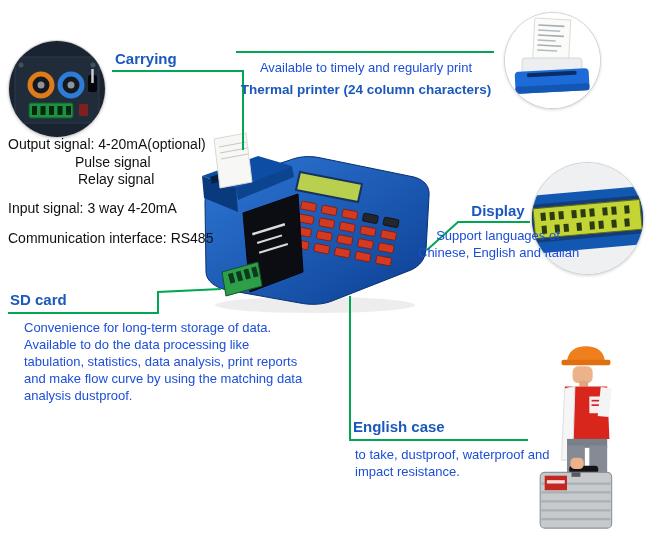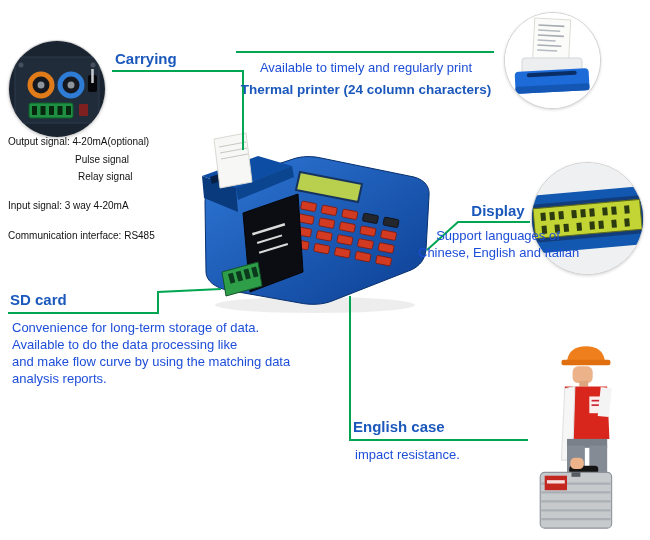--- a/index.html
+++ b/index.html
@@ -5,21 +5,21 @@
   html,body { margin:0; padding:0; background:#fff; }
   .stage {
     position:relative; width:650px; height:540px; background:#ffffff;
     font-family:"Liberation Sans", sans-serif; overflow:hidden;
   }
   .abs { position:absolute; }
   .title { color:#1b58bc; font-weight:700; font-size:15px; white-space:nowrap; }
   .title.small { font-size:13.5px; }
   .desc { font-size:13px; color:#1d4ed8; line-height:17px; }
   .desc div { white-space:nowrap; }
-  .spec { font-size:10px; color:#111; white-space:nowrap; }
+  .spec { font-size:14px; color:#111; white-space:nowrap; }
   .photo { border-radius:50%; overflow:hidden; border:1px solid #cfcfcf;
            box-shadow:0 1px 3px rgba(0,0,0,0.15); background:#fff; }
   .z2 { z-index:2; } .z3 { z-index:3; } .z4 { z-index:4; }
   .center { text-align:center; }
 </style>
 </head>
 <body>
 
 <div class="stage">
 
@@ -221,29 +221,31 @@
   <div class="abs spec z4" style="left:8px; top:200px;">Input signal: 3 way 4-20mA</div>
   <div class="abs spec z4" style="left:8px; top:230px;">Communication interface: RS485</div>
 
   <div class="abs title center z4" style="left:458px; top:202px; width:80px;">Display</div>
   <div class="abs desc center z4" style="left:418px; top:227px; width:160px;">
     <div>Support languages of</div>
     <div>Chinese, English and Italian</div>
   </div>
 
   <div class="abs title z4" style="left:10px; top:291px;">SD card</div>
-  <div class="abs desc z4" style="left:12px; top:319px; width:300px;">
+  <div class="abs desc z4" style="left:24px; top:319px; width:300px;">
     <div>Convenience for long-term storage of data.</div>
     <div>Available to do the data processing like</div>
+    <div>tabulation, statistics, data analysis, print reports</div>
     <div>and make flow curve by using the matching data</div>
-    <div>analysis reports.</div>
+    <div>analysis dustproof.</div>
   </div>
 
   <div class="abs title z4" style="left:353px; top:418px;">English case</div>
   <div class="abs desc z4" style="left:355px; top:446px; width:190px;">
+    <div>to take, dustproof, waterproof and</div>
     <div>impact resistance.</div>
   </div>
 
   <div class="abs z2" style="left:58px; top:533px; width:30px; height:7px;">
     
     
   </div>
 
 </div>
 

